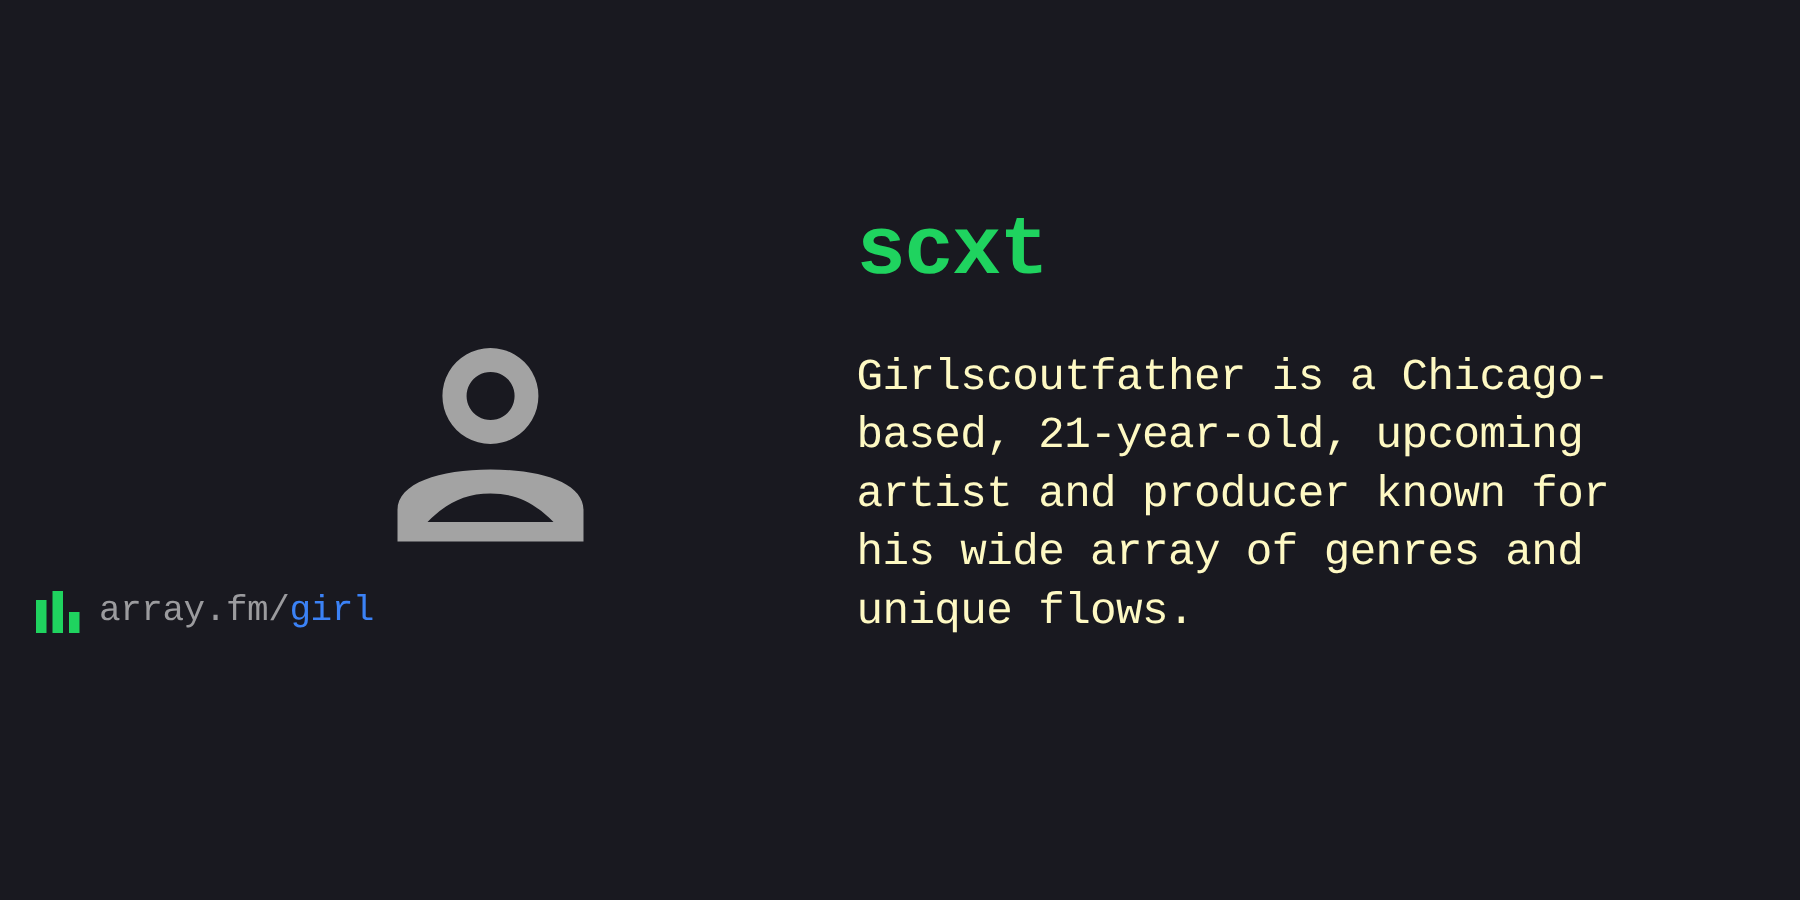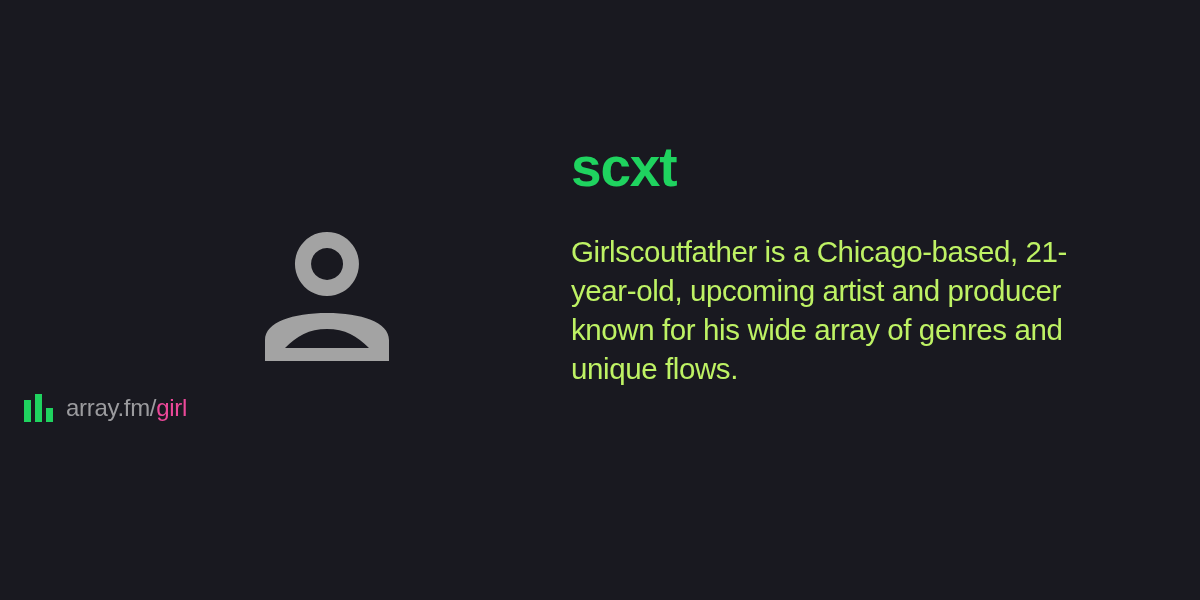--- a/index.html
+++ b/index.html
@@ -11,20 +11,21 @@
     height: 600px;
     background: #191920;
     font-family: "Liberation Sans", sans-serif;
     overflow: hidden;
   }
   .share-card {
     position: relative;
     width: 1200px;
     height: 440px;
     background: #191920;
+    font-family: Liberation Mono, monospace;
   }
 
   
   .avatar-block {
     position: absolute;
     left: 263px;
     top: 230px;
     width: 130px;
     height: 134px;
   }
@@ -51,21 +52,21 @@
     white-space: nowrap;
   }
   .artist-bio {
     margin: 0;
     padding-top: 35px;
     width: 545px;
     font-size: 29.5px;
     font-weight: 500;
     line-height: 39px;
     letter-spacing: -0.4px;
-    color: #bef264;
+    color: #fef9c3;
   }
 
   
   .brand-footer {
     position: absolute;
     left: 24px;
     bottom: 18px;
     display: flex;
     align-items: flex-end;
     gap: 12px;
@@ -78,21 +79,21 @@
   .brand-text {
     font-size: 24px;
     font-weight: 500;
     letter-spacing: -0.3px;
     line-height: 26px;
     color: #9b9b9e;
     white-space: nowrap;
     padding-bottom: 1px;
   }
   .brand-text .brand-user {
-    color: #ec4899;
+    color: #3b82f6;
   }
 </style>
 </head>
 <body>
 
 <div class="share-card">
 
   <div class="avatar-block">
     <svg class="avatar-svg" viewBox="0 0 130 134" aria-hidden="true">
       <path fill="#a3a3a3" fill-rule="evenodd" d="M64 2 A32 32 0 1 1 63.9 2 Z M64 18 A16 16 0 1 0 64.1 18 Z"></path>

